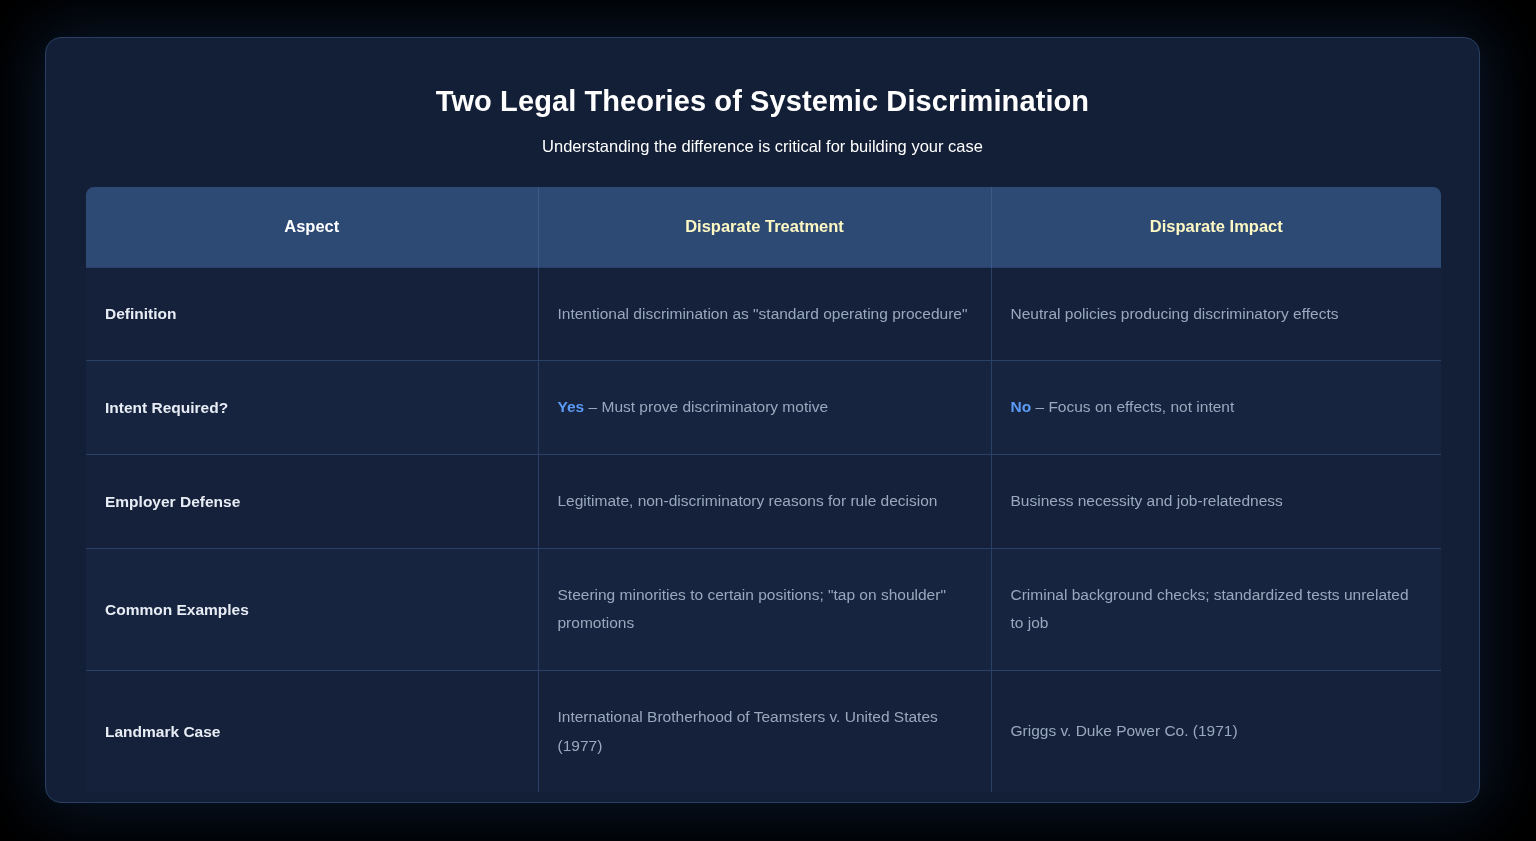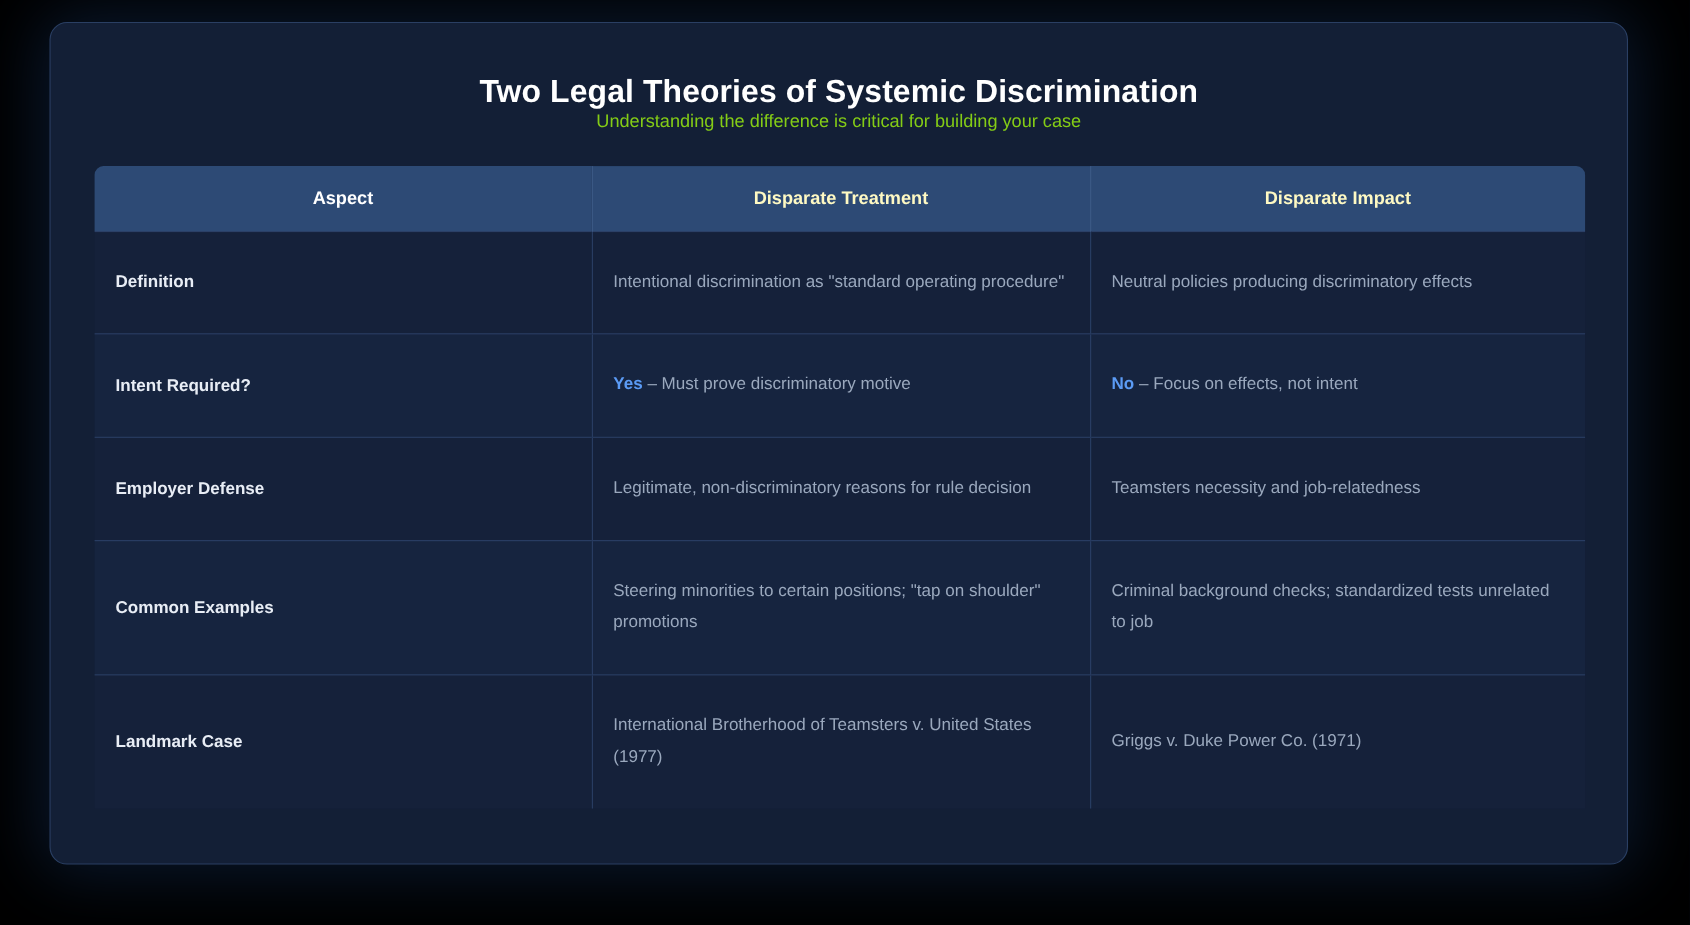--- a/index.html
+++ b/index.html
@@ -11,21 +11,21 @@
   }
   .stage {
     position:relative;
     width:1536px; height:841px;
     background:
       radial-gradient(ellipse 900px 520px at 50% 50%, rgba(28,60,110,0.30) 0%, rgba(12,28,56,0.16) 45%, rgba(0,0,0,0) 72%),
       #000000;
   }
   .card {
     position:absolute;
-    left:45px; top:20px;
+    left:45px; top:37px;
     width:1435px; height:766px;
     background:#131f36;
     border:1px solid #2a3f63;
     border-radius:16px;
     box-shadow:0 0 60px 8px rgba(30,70,130,0.35);
     overflow:hidden;
   }
   .card-inner {
     position:absolute;
     inset:0;
@@ -35,37 +35,38 @@
     text-align:center;
     font-size:29px;
     font-weight:bold;
     color:#ffffff;
     letter-spacing:0.1px;
     margin-top:17px;
   }
   .subtitle {
     text-align:center;
     font-size:16.5px;
-    color:#84cc16;
+    color:#ffffff;
+    margin-top:19px;
   }
   .table-wrap {
     margin-top:31px;
   }
   table {
     width:1355px;
     border-collapse:collapse;
     table-layout:fixed;
   }
   col.c1 { width:452px; }
   col.c2 { width:453px; }
   col.c3 { width:450px; }
 
   thead th {
     background:#2d4a75;
-    height:59px;
+    height:80px;
     text-align:center;
     vertical-align:middle;
     font-size:16.5px;
     font-weight:bold;
     border-right:1px solid #3c5a87;
   }
   thead th:last-child { border-right:none;margin-top:12px; }
   thead th:first-child { border-top-left-radius:8px; }
   thead th:last-child  { border-top-right-radius:8px; }
   .th-aspect { color:#ffffff; }
@@ -137,21 +138,21 @@
             <tr>
               <td class="aspect">Intent Required?</td>
               <td class="body-cell"><span class="accent-bold">Yes</span><span> – Must prove discriminatory motive</span></td>
               <td class="body-cell"><span class="accent-bold">No</span><span> – Focus on effects, not intent</span></td>
             </tr>
 
 
             <tr>
               <td class="aspect">Employer Defense</td>
               <td class="body-cell">Legitimate, non-discriminatory reasons for rule decision</td>
-              <td class="body-cell">Teamsters necessity and job-relatedness</td>
+              <td class="body-cell">Business necessity and job-relatedness</td>
             </tr>
 
             <tr>
               <td class="aspect">Common Examples</td>
               <td class="body-cell">Steering minorities to certain positions; "tap on shoulder" promotions</td>
               <td class="body-cell">Criminal background checks; standardized tests unrelated to job</td>
             </tr>
 
             <tr>
               <td class="aspect">Landmark Case</td>

